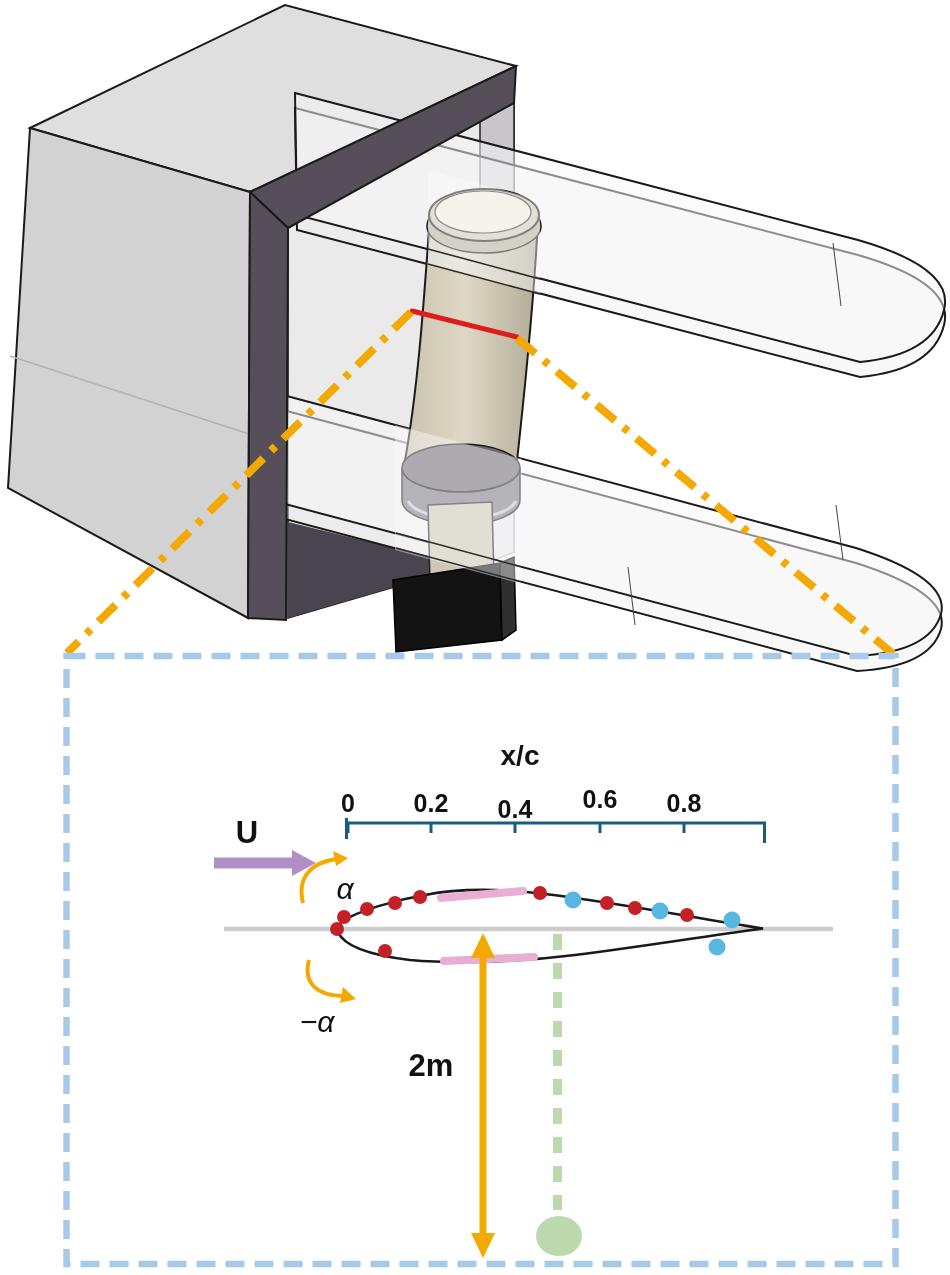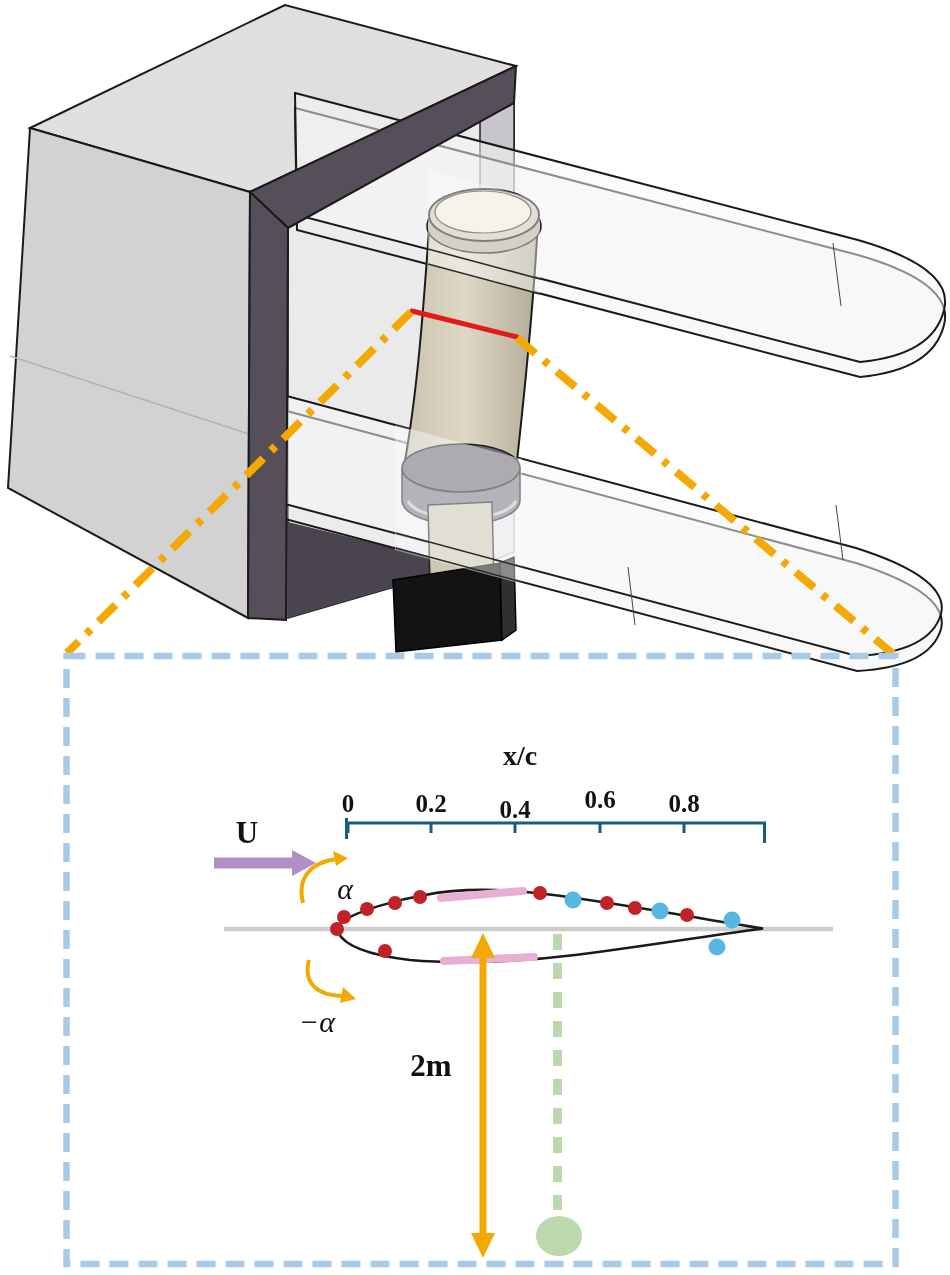--- a/index.html
+++ b/index.html
@@ -1,17 +1,17 @@
 <!DOCTYPE html>
 <html style="--c-axis: #1b5b7d; --c-dash_box: #a8cae9; --c-callout: #f4a902; --c-red_line: #e01b1b; --c-tap_red: #c22127; --c-tap_blue: #57b7e0; --c-strip_pink: #e9aed3; --c-green: #bcd9ae; --c-purple: #b18fc6;"><head>
 <meta charset="utf-8">
 <style>
   html,body{margin:0;padding:0;background:#ffffff;}
   .page{position:relative;width:950px;height:1275px;overflow:hidden;background:#fff;
-        font-family:Liberation Serif, serif;text-align:right;}
+        font-family:Liberation Sans, sans-serif;text-align:right;}
   svg{display:block}
   
   :root{
     --c-axis:#1b5b7d; --c-dash_box:#a8cae9; --c-callout:#f4a902; --c-red_line:#e01b1b;
     --c-tap_red:#c22127; --c-tap_blue:#57b7e0; --c-strip_pink:#e9aed3; --c-green:#bcd9ae;
     --c-purple:#b18fc6;
   }
   .outline{stroke:#1a1a1a;stroke-width:2px;}
   .boxface-left{fill:#d2d2d2;}
   .boxface-top{fill:#dfdfdf;}

